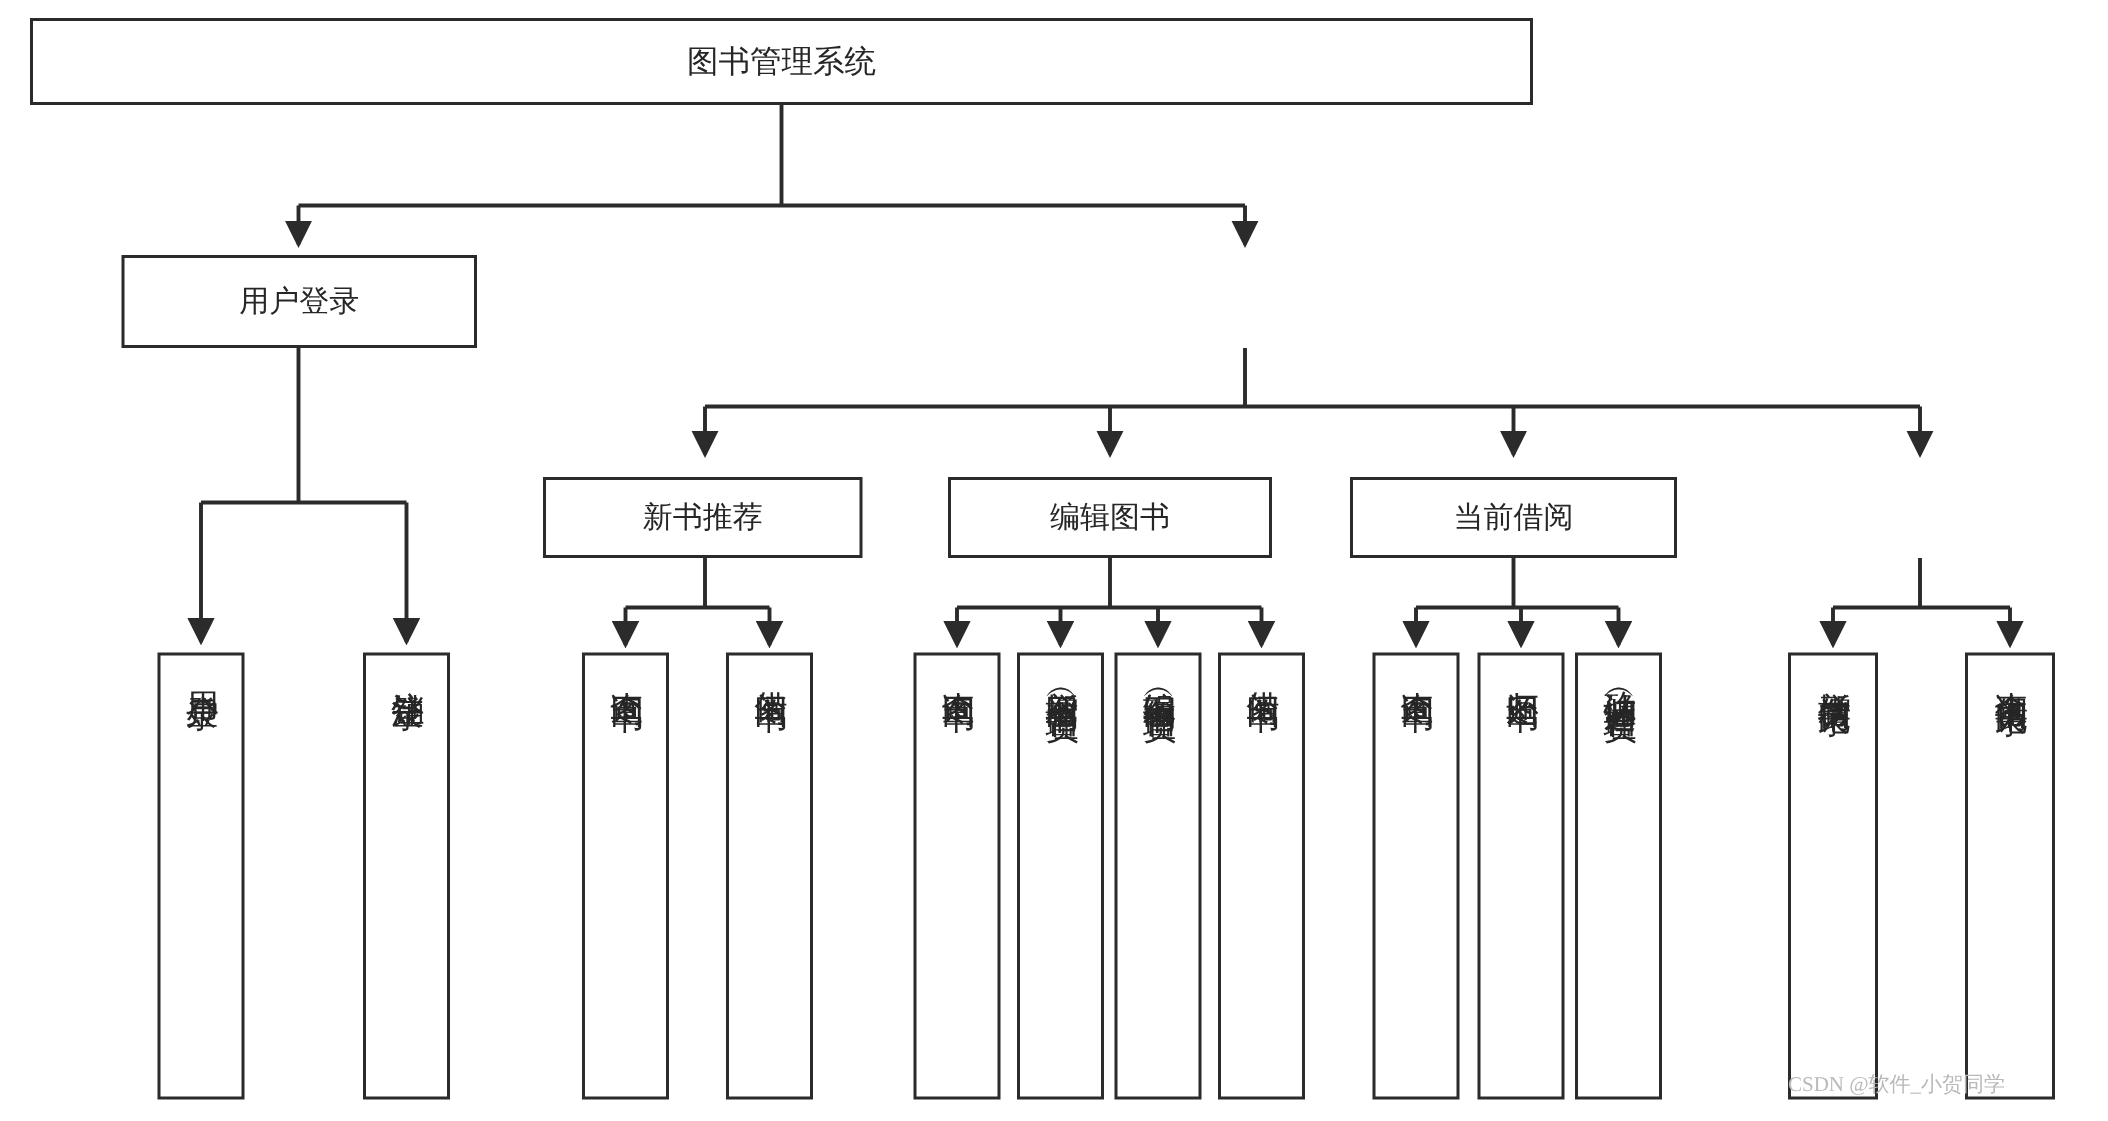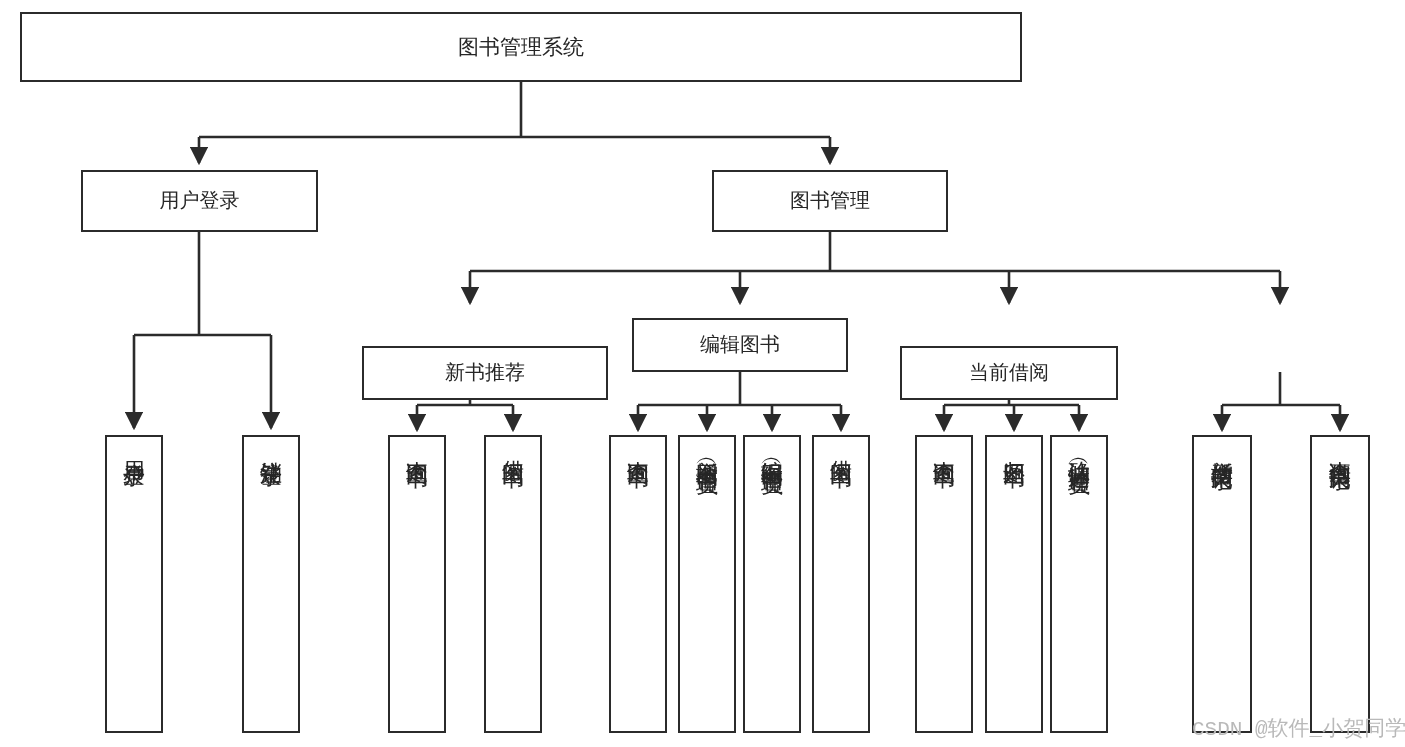--- a/index.html
+++ b/index.html
@@ -50,25 +50,25 @@
     writing-mode: vertical-rl;
     text-orientation: upright;
     font-size: 22px;
     letter-spacing: 2px;
     line-height: 1;
   }
   #watermark {
     position: absolute;
     left: 1192px;
     top: 714px;
-    font-size: 21px;
+    font-size: 14px;
     color: #b9b9b9;
     z-index: 5;
     white-space: nowrap;
-    font-family: Liberation Mono, monospace;
+    font-family: Liberation Serif, serif;
   }
 </style>
 </head>
 <body>
 
 <div id="canvas">
 
   <svg id="svg-layer" viewBox="0 0 1405 747" xmlns="http://www.w3.org/2000/svg">
     <defs>
       <marker id="arrow" viewBox="0 0 12 12" refX="10.5" refY="6" markerWidth="7" markerHeight="7" orient="auto-start-reverse">
@@ -112,38 +112,35 @@
       <path d="M 1014 405 L 1014 430" marker-end="url(#arrow)"></path>
       <path d="M 1079 405 L 1079 430" marker-end="url(#arrow)"></path>
 
       <path d="M 1280 372 L 1280 405"></path>
       <path d="M 1222 405 L 1340 405"></path>
       <path d="M 1222 405 L 1222 430" marker-end="url(#arrow)"></path>
       <path d="M 1340 405 L 1340 430" marker-end="url(#arrow)"></path>
     </g>
   </svg>
 
-  <div class="node root" style="left:20px; top:12px; width:1002px; height:70px;">
+  <div class="node root" style="left:20px; top:12px; width:1002px; height:58px;">
     <span class="label">图书管理系统</span>
   </div>
 
   <div class="node level1" style="left:81px; top:170px; width:237px; height:62px;">
     <span class="label">用户登录</span>
   </div>
-  <div class="node level1" style="left:712px; top:170px; width:236px; height:62px;">
-    <span class="label">图书管理</span>
-  </div>
 
-  <div class="node level2" style="left:362px; top:318px; width:246px; height:54px;margin-top:28px;">
+  <div class="node level2" style="left:362px; top:318px; width:213px; height:54px;">
     <span class="label">新书推荐</span>
   </div>
   <div class="node level2" style="left:632px; top:318px; width:216px; height:54px;">
     <span class="label">编辑图书</span>
   </div>
-  <div class="node level2" style="left:900px; top:318px; width:218px; height:54px;margin-top:28px;">
+  <div class="node level2" style="left:900px; top:318px; width:218px; height:54px;">
     <span class="label">当前借阅</span>
   </div>
 
   <div class="node leaf" style="left:105px; top:435px; width:58px; height:298px;">
     <span class="label">用户登录</span>
   </div>
   <div class="node leaf" style="left:242px; top:435px; width:58px; height:298px;">
     <span class="label">注销登录</span>
   </div>
 

